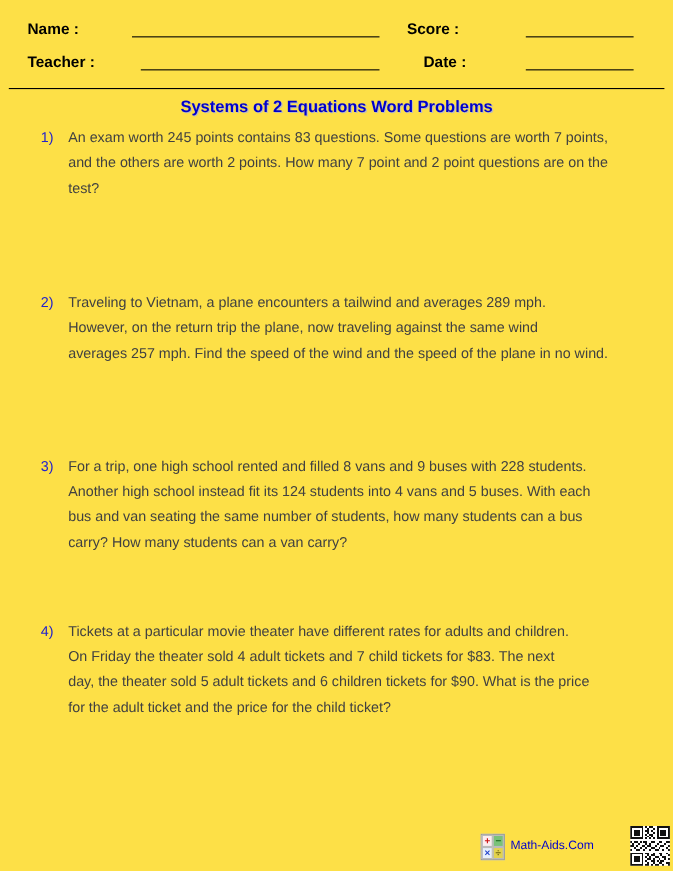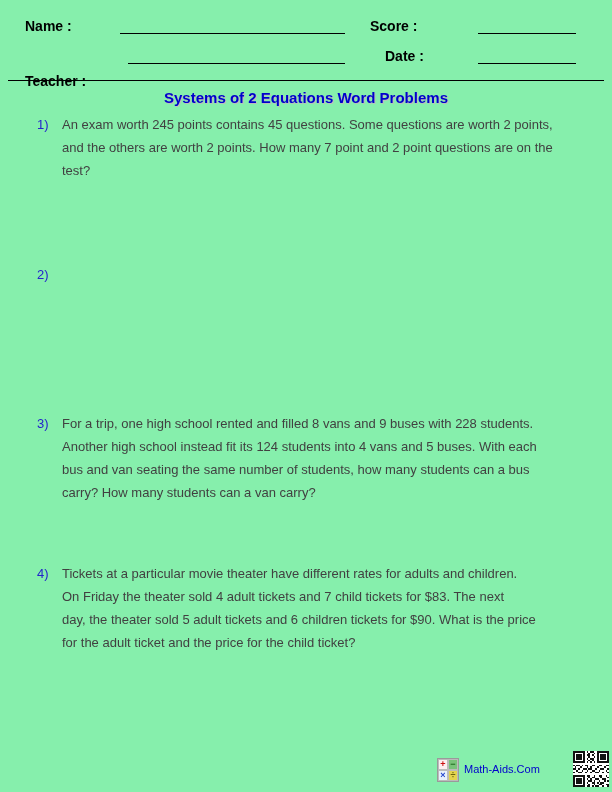--- a/index.html
+++ b/index.html
@@ -1,19 +1,19 @@
 <!DOCTYPE html>
 <html><head>
 <meta charset="utf-8">
 <style>
   html,body{margin:0;padding:0;background:#888;}
   .page{
     position:relative;
     width:612px;height:792px;
-    background:#86efac;
+    background:#fde047;
     margin:0 auto;
     font-family:"Liberation Sans","DejaVu Sans",sans-serif;
     overflow:hidden;
   }
   
   .hdr-label{
     position:absolute;
     font-size:14px;font-weight:bold;color:#000;
     white-space:nowrap;
   }
@@ -82,42 +82,45 @@
   }
 </style>
 </head>
 <body>
 
 <div class="page">
 
   <div class="hdr-label" style="left:25px;top:18px;">Name :</div>
   <div class="blank-line" style="left:120px;width:225px;top:19px;"></div>
 
-  <div class="hdr-label" style="left:25px;top:48px;margin-top:25px;">Teacher :</div>
+  <div class="hdr-label" style="left:25px;top:48px;">Teacher :</div>
   <div class="blank-line" style="left:128px;width:217px;top:49px;"></div>
 
   <div class="hdr-label" style="left:370px;top:18px;">Score :</div>
   <div class="blank-line" style="left:478px;width:98px;top:19px;"></div>
 
   <div class="hdr-label" style="left:385px;top:48px;text-align:right;">Date :</div>
   <div class="blank-line" style="left:478px;width:98px;top:49px;"></div>
 
   <div class="divider"></div>
 
   <div class="title">Systems of 2 Equations Word Problems</div>
 
   <div class="problem" style="top:113px;height:80px;">
     <span class="pnum">1)</span>
-    <div class="ptext">An exam worth 245 points contains 45 questions. Some questions are worth 2 points,
+    <div class="ptext">An exam worth 245 points contains 83 questions. Some questions are worth 7 points,
 and the others are worth 2 points. How many 7 point and 2 point questions are on the
 test?</div>
   </div>
 
   <div class="problem" style="top:263px;height:80px;">
     <span class="pnum">2)</span>
+    <div class="ptext">Traveling to Vietnam, a plane encounters a tailwind and averages 289 mph.
+However, on the return trip the plane, now traveling against the same wind
+averages 257 mph. Find the speed of the wind and the speed of the plane in no wind.</div>
   </div>
 
   <div class="problem" style="top:412px;height:100px;">
     <span class="pnum">3)</span>
     <div class="ptext">For a trip, one high school rented and filled 8 vans and 9 buses with 228 students.
 Another high school instead fit its 124 students into 4 vans and 5 buses. With each
 bus and van seating the same number of students, how many students can a bus
 carry? How many students can a van carry?</div>
   </div>
 

